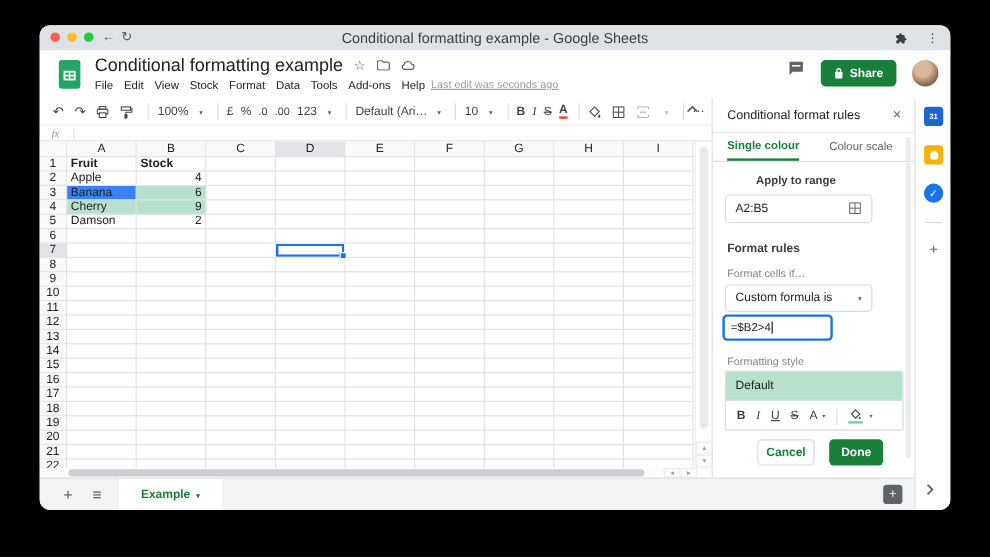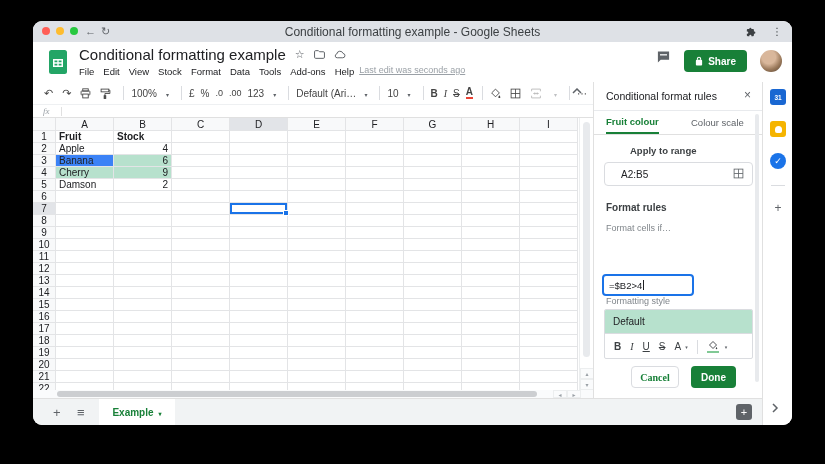--- a/index.html
+++ b/index.html
@@ -80,59 +80,59 @@
     border-left:1px solid #e0e0e0;}
   .p-title{position:absolute;left:12px;top:8px;font-size:10.5px;font-weight:normal;color:#202124;}
   .p-close{position:absolute;right:11px;top:6px;font-size:12px;color:#5f6368;}
   .p-tabs{position:absolute;top:28px;left:0;right:0;height:25px;border-top:1px solid #e8eaed;
     border-bottom:1px solid #e0e0e0;}
   .p-tab{position:absolute;top:0;height:100%;display:flex;align-items:center;font-size:9.5px;}
   .p-tab.active{color:#188038;font-weight:bold;border-bottom:2px solid #188038;}
   .p-tab.inactive{color:#5f6368;}
   .p-label-dark{position:absolute;left:12px;font-size:9.5px;font-weight:bold;color:#3c4043;}
   .p-label-gray{position:absolute;left:12px;font-size:9px;color:#80868b;}
-  .p-input{position:absolute;left:10px;width:149px;border:1px solid #dadce0;border-radius:4px;
-    background:#fff;display:flex;align-items:center;font-size:10px;color:#202124;padding:0 16px;}
+  .p-input{position:absolute;left:10px;width:123px;border:1px solid #dadce0;border-radius:4px;
+    background:#fff;display:flex;align-items:center;font-size:10px;color:#202124;padding:0 8px;}
   .p-caret{position:absolute;right:8px;font-size:6px;color:#5f6368;top:50%;margin-top:-4px;}
   .formula{left:8px;width:92px;border:2px solid #1a73e8;padding:0 5px;font-size:9.5px;}
   .cursor{width:1px;height:10px;background:#202124;margin-left:1px;}
   .style-box{position:absolute;left:10px;top:227px;width:149px;height:50px;border:1px solid #dadce0;
     border-radius:2px;overflow:hidden;}
   .style-preview{height:24px;background:#b7e1cd;display:flex;align-items:center;padding-left:8px;
     font-size:10px;color:#202124;border-bottom:1px solid #dadce0;}
   .style-tools{height:25px;display:flex;align-items:center;padding-left:9px;gap:9px;font-size:10px;color:#3c4043;}
   .st-u{text-decoration:underline;} .st-s{text-decoration:line-through;}
   .st-i{font-style:italic;font-family:"Liberation Serif",serif;}
   .mini-caret{font-size:5px;color:#5f6368;margin-left:-5px;}
   .st-div{width:1px;height:14px;background:#dadce0;}
   .bucket-wrap{display:flex;flex-direction:column;align-items:center;gap:1px;}
   .bucket-line{width:12px;height:2px;background:#81c995;}
   .p-btn{position:absolute;top:284px;height:22px;border-radius:4px;font-size:10px;font-weight:bold;
     display:flex;align-items:center;justify-content:center;}
-  .p-cancel{left:37px;width:48px;background:#fff;border:1px solid #dadce0;color:#188038;font-family:Liberation Serif, serif;}
+  .p-cancel{left:37px;width:48px;background:#fff;border:1px solid #dadce0;color:#188038;}
   .p-done{left:97px;width:45px;background:#188038;color:#fff;}
   .p-scrollbar{position:absolute;right:3px;top:32px;width:4px;height:268px;background:#e8eaed;border-radius:2px;}
   
   .sidebar{position:absolute;left:729px;top:61px;width:30px;height:343px;background:#fff;
     border-left:1px solid #e0e0e0;}
   .sb-ic{position:absolute;left:7px;width:16px;height:16px;border-radius:3px;display:flex;
     align-items:center;justify-content:center;font-size:7px;color:#fff;}
   .sb-cal{top:7px;background:#1967d2;font-size:6.5px;font-weight:bold;}
   .sb-keep{top:39px;background:#f5b400;}
   .keep-bulb{width:7px;height:7px;background:#fff;border-radius:50% 50% 2px 2px;}
   .sb-tasks{top:71px;background:#1a73e8;border-radius:50%;font-size:9px;}
   .sb-div{position:absolute;left:8px;top:103px;width:14px;height:1px;background:#dadce0;}
   .sb-plus{position:absolute;left:7px;top:118px;width:16px;height:16px;color:#5f6368;font-size:12px;
     display:flex;align-items:center;justify-content:center;}
   .sb-chev{position:absolute;left:9px;bottom:12px;color:#5f6368;}
   
   .bottombar{position:absolute;left:0;top:377px;width:729px;height:27px;background:#f1f3f4;
     border-top:1px solid #e0e0e0;}
   .bb-ic{position:absolute;top:0;height:27px;display:flex;align-items:center;color:#5f6368;font-size:13px;}
-  .sheet-tab{position:absolute;left:66px;top:0;width:76px;height:27px;background:#fff;display:flex;
+  .sheet-tab{position:absolute;left:66px;top:0;width:86px;height:27px;background:#fff;display:flex;
     align-items:center;justify-content:center;gap:5px;font-size:10px;font-weight:bold;color:#188038;}
   .tab-caret{font-size:6px;color:#188038;margin-top:1px;}
   .explore-badge{position:absolute;right:10px;top:5px;width:16px;height:16px;background:#5f6368;
     border-radius:3px;color:#fff;font-size:11px;display:flex;align-items:center;justify-content:center;}
   svg{display:block;}
 </style>
 </head>
 <body>
 
 <div class="window">
@@ -533,37 +533,41 @@
     <div class="harrows">
       <div class="sarrow-h">◂</div>
       <div class="sarrow-h">▸</div>
     </div>
   </div>
 
   <div class="panel">
     <div class="p-title">Conditional format rules</div>
     <div class="p-close">×</div>
     <div class="p-tabs">
-      <div class="p-tab active" style="left:12px;">Fruit colour</div>
+      <div class="p-tab active" style="left:12px;">Single colour</div>
       <div class="p-tab inactive" style="left:97px;">Colour scale</div>
     </div>
     <div class="p-label-dark" style="top:63px;margin-left:24px;">Apply to range</div>
     <div class="p-input" style="top:80px;height:24px;">
       <span>A2:B5</span>
       <span class="p-caret" style="margin-top:-6px;">
         <svg width="11" height="11" viewBox="0 0 20 20" fill="none" stroke="#5f6368" stroke-width="1.5">
             <rect x="2" y="2" width="16" height="16"></rect>
             <line x1="10" y1="2" x2="10" y2="18"></line>
             <line x1="2" y1="10" x2="18" y2="10"></line>
           </svg>
       </span>
     </div>
     <div class="p-label-dark" style="top:120px;font-size:10px;">Format rules</div>
     <div class="p-label-gray" style="top:141px;">Format cells if…</div>
-    <div class="p-input formula" style="top:192px;height:22px;">
+    <div class="p-input" style="top:155px;height:23px;">
+      <span>Custom formula is</span>
+      <span class="p-caret">▾</span>
+    </div>
+    <div class="p-input formula" style="top:180px;height:22px;">
       <span>=$B2&gt;4</span>
       <span class="cursor"></span>
     </div>
     <div class="p-label-gray" style="top:214px;">Formatting style</div>
     <div class="style-box">
       <div class="style-preview">Default</div>
       <div class="style-tools">
         <span class="t-b">B</span>
         <span class="st-i">I</span>
         <span class="st-u">U</span>

